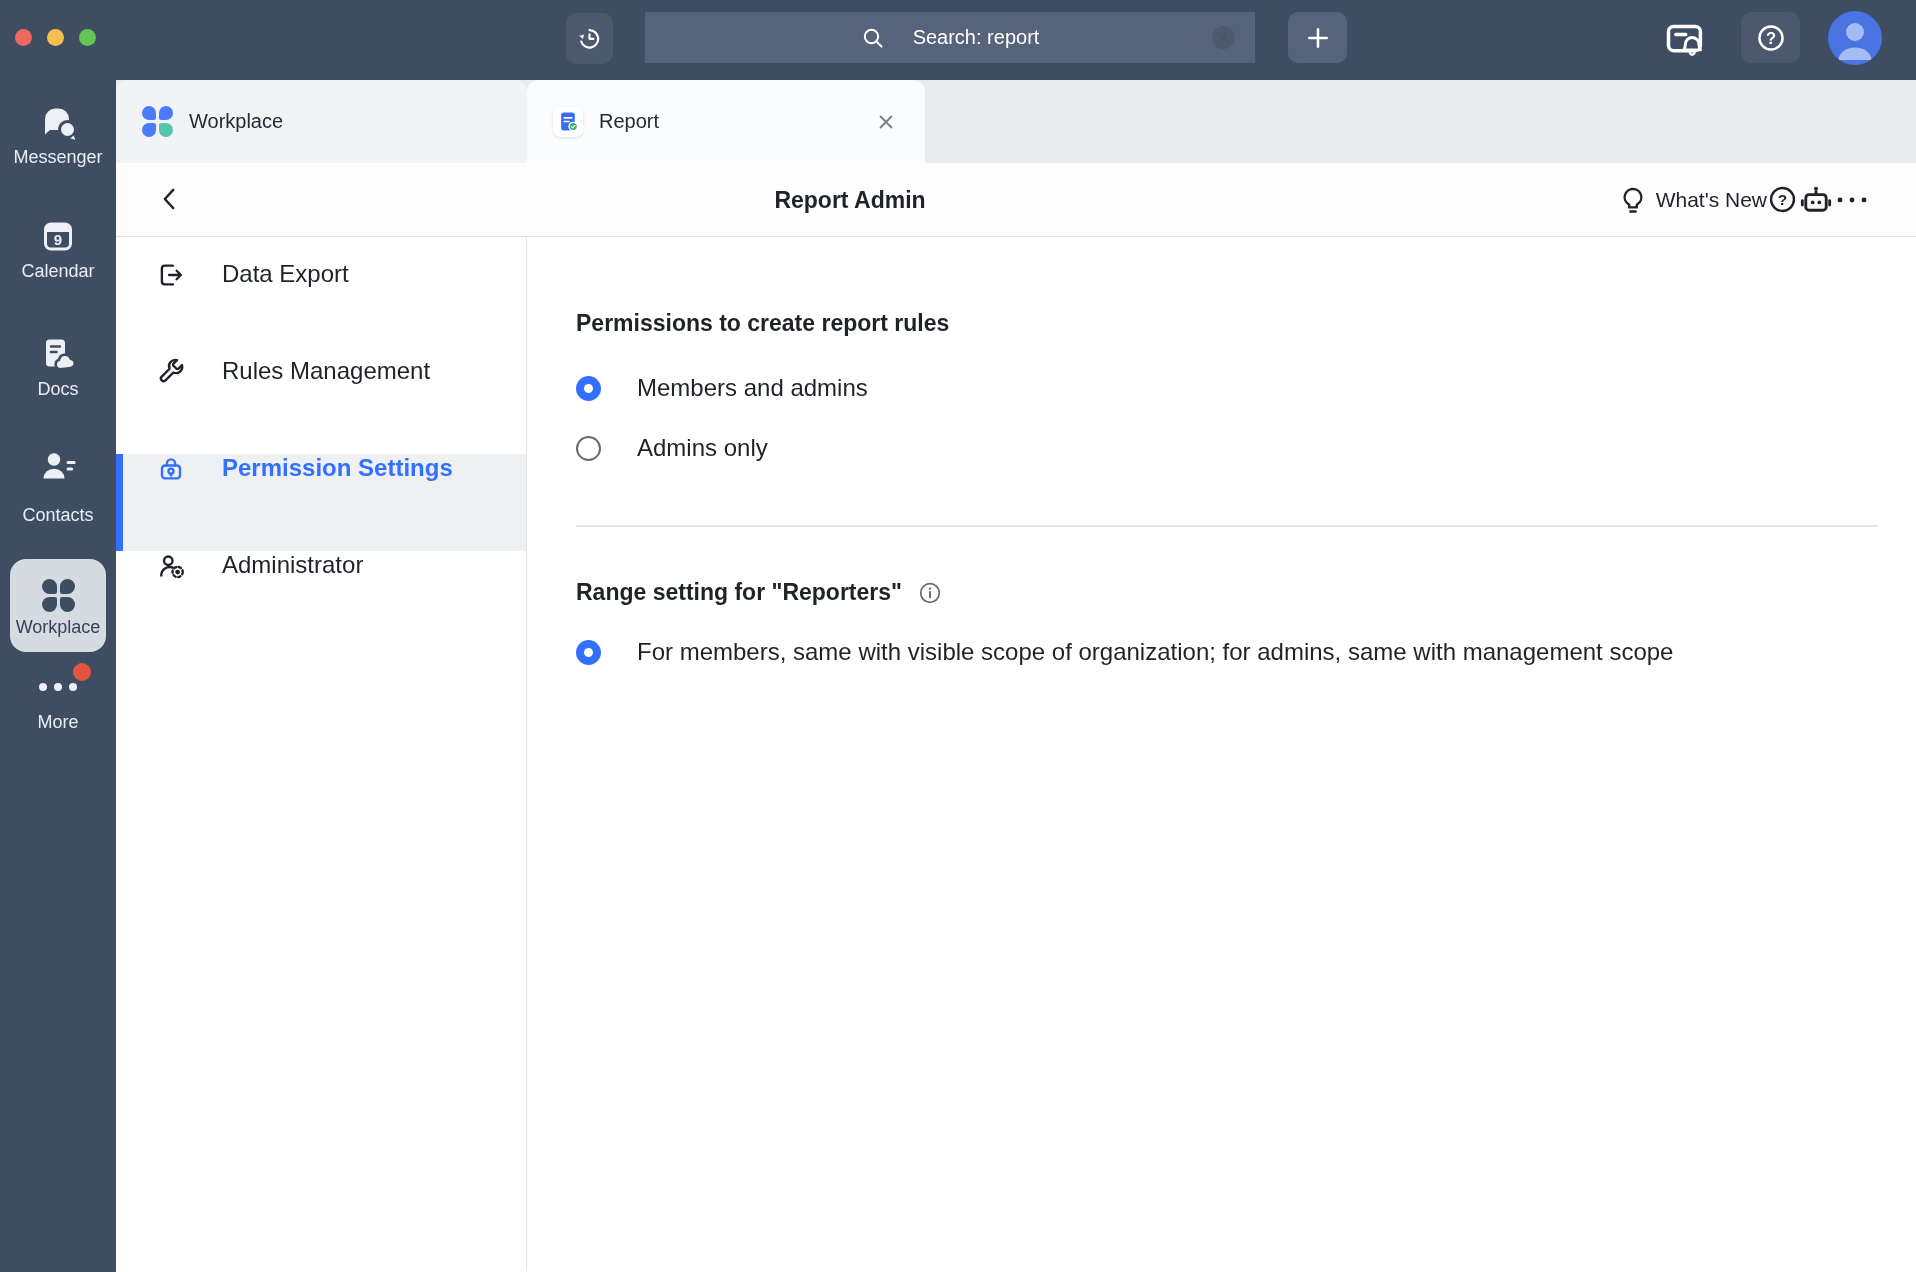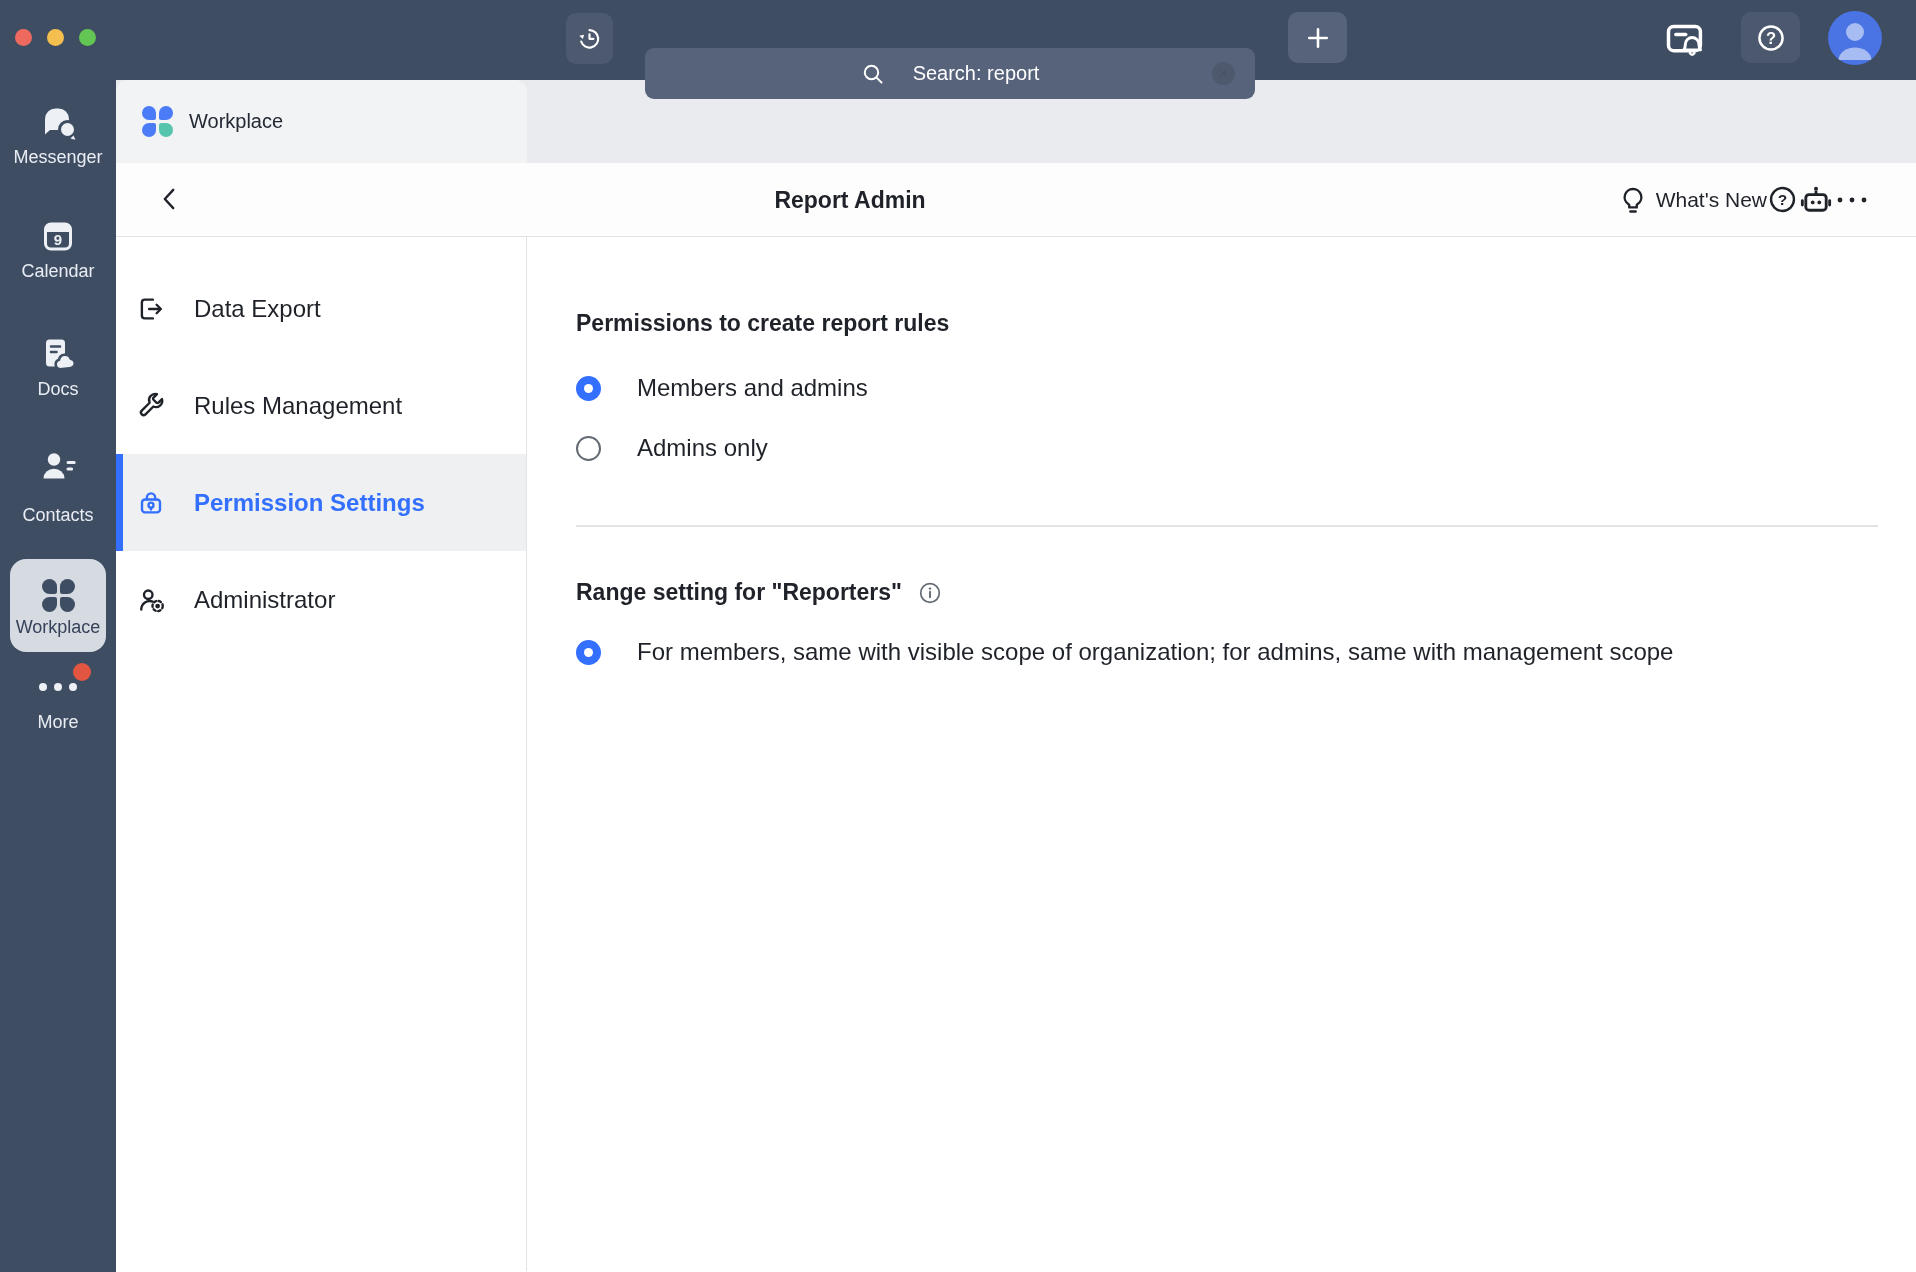--- a/index.html
+++ b/index.html
@@ -6,22 +6,22 @@
   html,body { width:1916px; height:1272px; overflow:hidden;
     font-family:"Liberation Sans","DejaVu Sans",sans-serif; background:#fff; color:#1f2329; }
 
   
   .topbar { position:absolute; left:0; top:0; width:1916px; height:80px; background:#3f4d63; z-index:5; }
   .traffic { position:absolute; left:15px; top:29px; display:flex; gap:15px; }
   .traffic span { width:17px; height:17px; border-radius:50%; display:block; }
   .t-red{background:#ee6a5f;} .t-yellow{background:#f5bf4f;} .t-green{background:#62c554;}
   .history-btn { position:absolute; left:566px; top:13px; width:47px; height:51px; border-radius:10px;
     background:#4d596f; border:none; display:flex; align-items:center; justify-content:center; cursor:pointer; }
-  .searchbar { position:absolute; left:645px; top:12px; width:610px; height:51px; border-radius:9px;
-    background:#57637b; display:flex; align-items:center; justify-content:center; gap:28px; cursor:text;margin-top:36px; }
+  .searchbar { position:absolute; left:645px; top:12px; width:610px; height:51px; border-radius:0;
+    background:#57637b; display:flex; align-items:center; justify-content:center; gap:28px; cursor:text; }
   .searchbar .stext { color:#fff; font-size:20px; }
   .clear-btn { position:absolute; right:20px; top:14px; width:23px; height:23px; border-radius:50%;
     background:rgba(0,0,0,.18); display:flex; align-items:center; justify-content:center;
     color:#38455c; font-size:13px; opacity:.55; cursor:pointer; }
   .plus-btn { position:absolute; left:1288px; top:12px; width:59px; height:51px; border-radius:10px;
     background:#57637b; border:none; display:flex; align-items:center; justify-content:center; cursor:pointer; }
   .announce-btn { position:absolute; left:1662px; top:17px; width:46px; height:46px; background:none; border:none;
     display:flex; align-items:center; justify-content:center; cursor:pointer; }
   .helpbar-btn { position:absolute; left:1741px; top:12px; width:59px; height:51px; border-radius:10px;
     background:#4c586e; border:none; display:flex; align-items:center; justify-content:center; cursor:pointer; }
@@ -62,21 +62,21 @@
 
   .pageheader { height:74px; background:#fdfdfe; border-bottom:1.5px solid #e1e3e6; position:relative; }
   .back-btn { position:absolute; left:40px; top:22px; background:none; border:none; cursor:pointer; display:flex; }
   .ptitle { position:absolute; left:734px; top:50%; transform:translate(-50%,-50%); font-size:23px; font-weight:600; }
   .hactions { position:absolute; right:46px; top:0; height:100%; display:flex; align-items:center; }
   .whatsnew { display:flex; align-items:center; gap:8px; font-size:21px; color:#1f2329; cursor:pointer; background:none; border:none; }
   .icon-btn { background:none; border:none; display:flex; cursor:pointer; }
 
   .pagebody { display:flex; height:1034px; background:#fff; }
   .subnav { width:411px; border-right:1.5px solid #e1e3e6; padding-top:23px; }
-  .subnav-item { position:relative; height:97px; display:flex; align-items:center; padding-left:20px; gap:28px;
+  .subnav-item { position:relative; height:97px; display:flex; align-items:flex-start; padding-left:40px; gap:36px;
     font-size:24px; color:#1f2329; cursor:pointer; }
   .subnav-item svg { flex:none; }
   .subnav-item.active { background:#eef0f2; color:#3370ff; font-weight:600; }
   .subnav-item.active::before { content:""; position:absolute; left:0; top:0; bottom:0; width:7px; background:#3370ff; }
 
   .content { flex:1; padding:73px 38px 0 49px; }
   .sec-heading { font-size:23px; font-weight:700; color:#1f2329; display:flex; align-items:center; gap:14px; }
   .radio-row { display:flex; align-items:center; gap:36px; font-size:24px; color:#1f2329; cursor:pointer; }
   .r1 { margin-top:37px; } .r2 { margin-top:32px; }
   .radio { width:25px; height:25px; border-radius:50%; flex:none; position:relative; }
@@ -226,20 +226,36 @@
   <div class="tabstrip">
     <div class="tab tab-workplace">
       <span class="petals blue" style="grid-template-columns:14px 14px;grid-template-rows:14px 14px;">
           <i></i>
           <i></i>
           <i></i>
           <i></i>
         </span>
       <span>Workplace</span>
     </div>
+    <div class="tab tab-report">
+      <span class="report-ico">
+        <svg width="21" height="21" viewBox="0 0 20 20" fill="none">
+          <rect x="3" y="1.5" width="13" height="17" rx="2.4" fill="#3a6ef0"></rect>
+          <path d="M6 6.5 h7 M6 10 h4.5" stroke="#fff" stroke-width="1.6" stroke-linecap="round"></path>
+          <circle cx="14.5" cy="14.8" r="4" fill="#35b464" stroke="#fff" stroke-width="1.3"></circle>
+          <path d="M12.9 14.8 l1.2 1.2 2 -2.2" stroke="#fff" stroke-width="1.1" fill="none" stroke-linecap="round" stroke-linejoin="round"></path>
+        </svg>
+      </span>
+      <span>Report</span>
+      <span class="tclose">
+        <svg width="26" height="26" viewBox="0 0 26 26" fill="none">
+          <path d="M7.5 7.5 L18.5 18.5 M18.5 7.5 L7.5 18.5" stroke="#767d86" stroke-width="1.8" stroke-linecap="round"></path>
+        </svg>
+      </span>
+    </div>
   </div>
 
   <div class="pageheader">
     <button class="back-btn">
       <svg width="28" height="28" viewBox="0 0 26 26" fill="none">
         <path d="M16 4.5 L8.2 13 l7.8 8.5" stroke="#1f2329" stroke-width="2.2" stroke-linecap="round" stroke-linejoin="round"></path>
       </svg>
     </button>
     <div class="ptitle">Report Admin</div>
     <div class="hactions">

